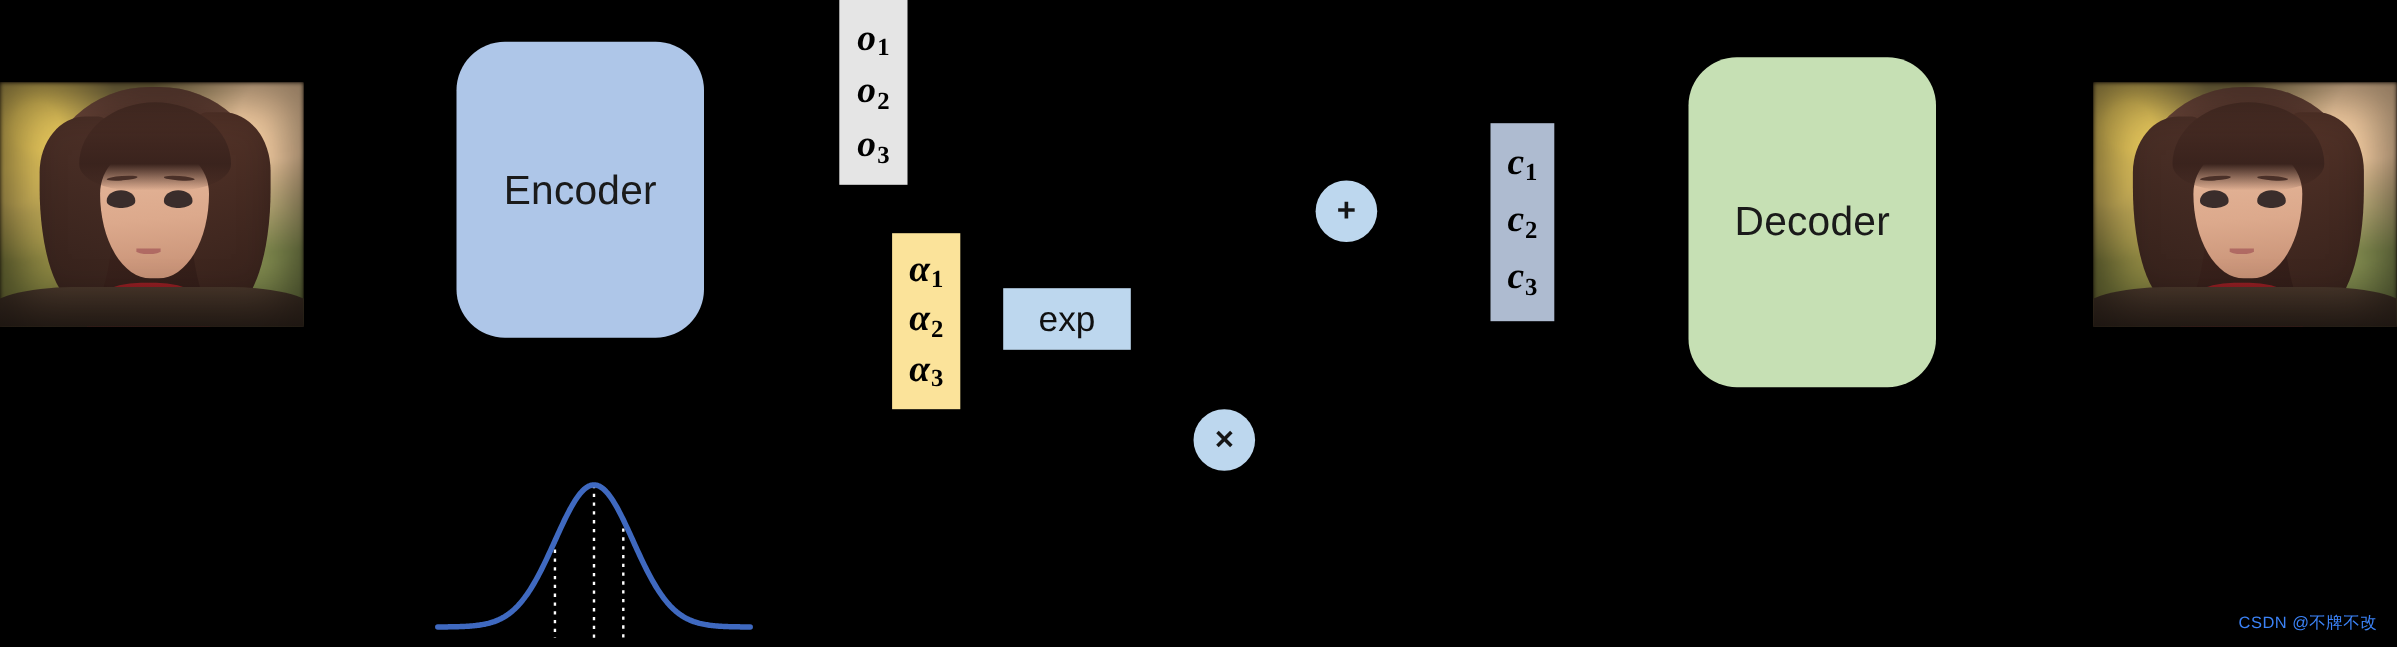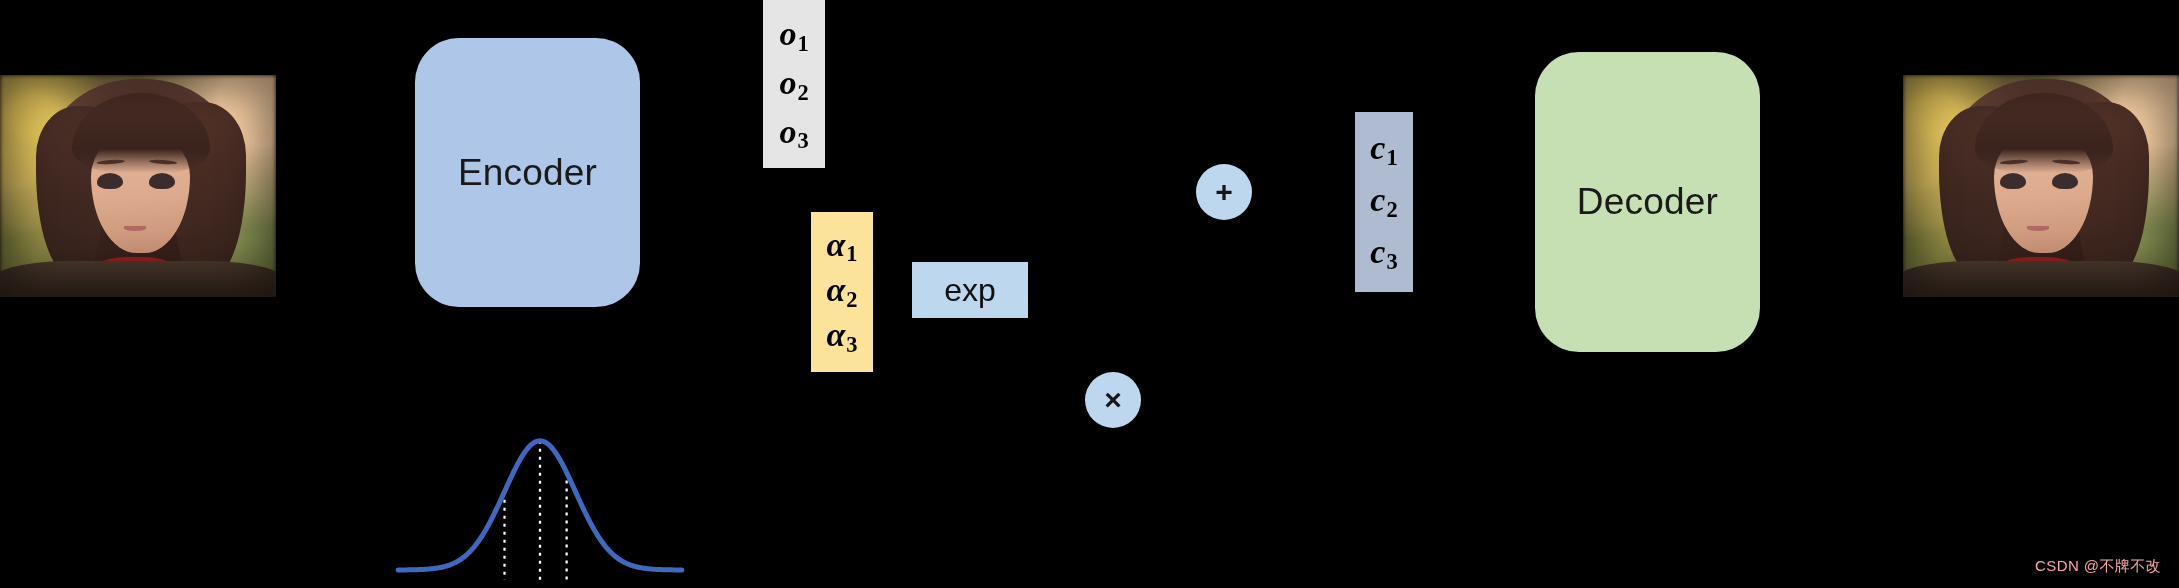--- a/index.html
+++ b/index.html
@@ -315,15 +315,15 @@
 
   <svg id="gauss-plot" style="left:390px; top:418px; width:300px; height:170px;" viewBox="0 0 300 170" preserveAspectRatio="none">
     <g>
       <line id="mk0" stroke="#ffffff" stroke-width="2.2" stroke-dasharray="3 5" x1="114.50" x2="114.50" y1="73.65" y2="162.00"></line>
       <line id="mk1" stroke="#ffffff" stroke-width="2.2" stroke-dasharray="3 5" x1="150.00" x2="150.00" y1="22.82" y2="162.00"></line>
       <line id="mk2" stroke="#ffffff" stroke-width="2.2" stroke-dasharray="3 5" x1="176.63" x2="176.63" y1="54.49" y2="162.00"></line>
     </g>
     <path id="gauss-path" fill="none" stroke-linecap="round" stroke-linejoin="round" d="M8.00 151.96 L9.09 151.95 L10.18 151.94 L11.28 151.94 L12.37 151.93 L13.46 151.92 L14.55 151.91 L15.65 151.90 L16.74 151.89 L17.83 151.87 L18.92 151.86 L20.02 151.84 L21.11 151.82 L22.20 151.80 L23.29 151.78 L24.38 151.75 L25.48 151.72 L26.57 151.69 L27.66 151.66 L28.75 151.62 L29.85 151.58 L30.94 151.53 L32.03 151.48 L33.12 151.43 L34.22 151.37 L35.31 151.30 L36.40 151.23 L37.49 151.15 L38.58 151.06 L39.68 150.97 L40.77 150.86 L41.86 150.75 L42.95 150.63 L44.05 150.50 L45.14 150.35 L46.23 150.20 L47.32 150.03 L48.42 149.85 L49.51 149.65 L50.60 149.44 L51.69 149.21 L52.78 148.96 L53.88 148.70 L54.97 148.41 L56.06 148.10 L57.15 147.77 L58.25 147.42 L59.34 147.05 L60.43 146.64 L61.52 146.21 L62.62 145.76 L63.71 145.27 L64.80 144.75 L65.89 144.20 L66.98 143.61 L68.08 142.99 L69.17 142.33 L70.26 141.63 L71.35 140.90 L72.45 140.12 L73.54 139.30 L74.63 138.44 L75.72 137.53 L76.82 136.57 L77.91 135.57 L79.00 134.52 L80.09 133.42 L81.18 132.26 L82.28 131.06 L83.37 129.81 L84.46 128.50 L85.55 127.14 L86.65 125.72 L87.74 124.25 L88.83 122.73 L89.92 121.15 L91.02 119.51 L92.11 117.82 L93.20 116.08 L94.29 114.29 L95.38 112.44 L96.48 110.54 L97.57 108.60 L98.66 106.60 L99.75 104.56 L100.85 102.47 L101.94 100.34 L103.03 98.16 L104.12 95.95 L105.22 93.71 L106.31 91.43 L107.40 89.12 L108.49 86.79 L109.58 84.43 L110.68 82.05 L111.77 79.66 L112.86 77.26 L113.95 74.85 L115.05 72.44 L116.14 70.03 L117.23 67.63 L118.32 65.24 L119.42 62.87 L120.51 60.52 L121.60 58.20 L122.69 55.90 L123.78 53.65 L124.88 51.44 L125.97 49.27 L127.06 47.16 L128.15 45.10 L129.25 43.11 L130.34 41.19 L131.43 39.34 L132.52 37.56 L133.62 35.87 L134.71 34.27 L135.80 32.75 L136.89 31.33 L137.98 30.01 L139.08 28.79 L140.17 27.68 L141.26 26.67 L142.35 25.78 L143.45 25.00 L144.54 24.34 L145.63 23.79 L146.72 23.37 L147.82 23.06 L148.91 22.88 L150.00 22.82 L151.09 22.88 L152.18 23.06 L153.28 23.37 L154.37 23.79 L155.46 24.34 L156.55 25.00 L157.65 25.78 L158.74 26.67 L159.83 27.68 L160.92 28.79 L162.02 30.01 L163.11 31.33 L164.20 32.75 L165.29 34.27 L166.38 35.87 L167.48 37.56 L168.57 39.34 L169.66 41.19 L170.75 43.11 L171.85 45.10 L172.94 47.16 L174.03 49.27 L175.12 51.44 L176.22 53.65 L177.31 55.90 L178.40 58.20 L179.49 60.52 L180.58 62.87 L181.68 65.24 L182.77 67.63 L183.86 70.03 L184.95 72.44 L186.05 74.85 L187.14 77.26 L188.23 79.66 L189.32 82.05 L190.42 84.43 L191.51 86.79 L192.60 89.12 L193.69 91.43 L194.78 93.71 L195.88 95.95 L196.97 98.16 L198.06 100.34 L199.15 102.47 L200.25 104.56 L201.34 106.60 L202.43 108.60 L203.52 110.54 L204.62 112.44 L205.71 114.29 L206.80 116.08 L207.89 117.82 L208.98 119.51 L210.08 121.15 L211.17 122.73 L212.26 124.25 L213.35 125.72 L214.45 127.14 L215.54 128.50 L216.63 129.81 L217.72 131.06 L218.82 132.26 L219.91 133.42 L221.00 134.52 L222.09 135.57 L223.18 136.57 L224.28 137.53 L225.37 138.44 L226.46 139.30 L227.55 140.12 L228.65 140.90 L229.74 141.63 L230.83 142.33 L231.92 142.99 L233.02 143.61 L234.11 144.20 L235.20 144.75 L236.29 145.27 L237.38 145.76 L238.48 146.21 L239.57 146.64 L240.66 147.05 L241.75 147.42 L242.85 147.77 L243.94 148.10 L245.03 148.41 L246.12 148.70 L247.22 148.96 L248.31 149.21 L249.40 149.44 L250.49 149.65 L251.58 149.85 L252.68 150.03 L253.77 150.20 L254.86 150.35 L255.95 150.50 L257.05 150.63 L258.14 150.75 L259.23 150.86 L260.32 150.97 L261.42 151.06 L262.51 151.15 L263.60 151.23 L264.69 151.30 L265.78 151.37 L266.88 151.43 L267.97 151.48 L269.06 151.53 L270.15 151.58 L271.25 151.62 L272.34 151.66 L273.43 151.69 L274.52 151.72 L275.62 151.75 L276.71 151.78 L277.80 151.80 L278.89 151.82 L279.98 151.84 L281.08 151.86 L282.17 151.87 L283.26 151.89 L284.35 151.90 L285.45 151.91 L286.54 151.92 L287.63 151.93 L288.72 151.94 L289.82 151.94 L290.91 151.95 L292.00 151.96" stroke="#3f69c0" stroke-width="5"></path>
   </svg>
 
-  <div id="watermark" style="right: 18px; bottom: 12px; color: #fca5a5;">CSDN @不牌不改</div>
+  <div id="watermark" style="right: 18px; bottom: 12px; color: #3b82f6;">CSDN @不牌不改</div>
 
 </div>
 
 </body></html>

